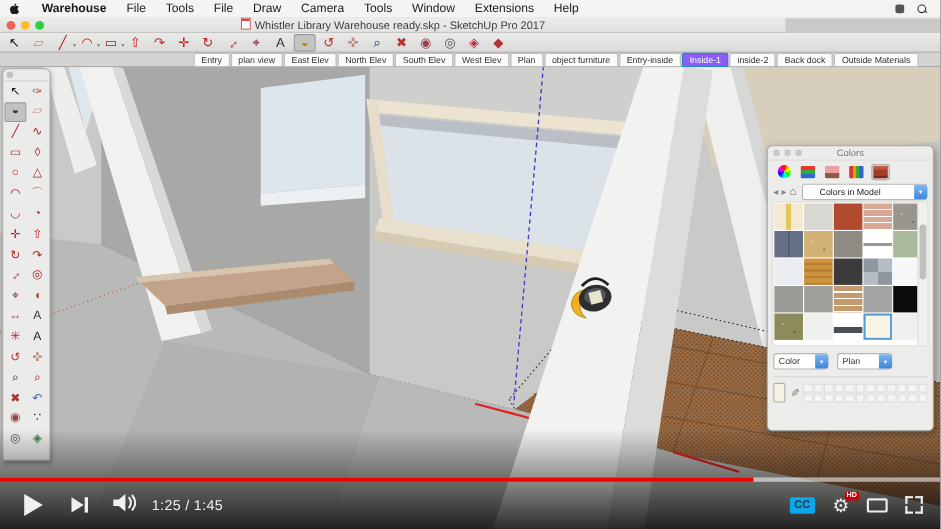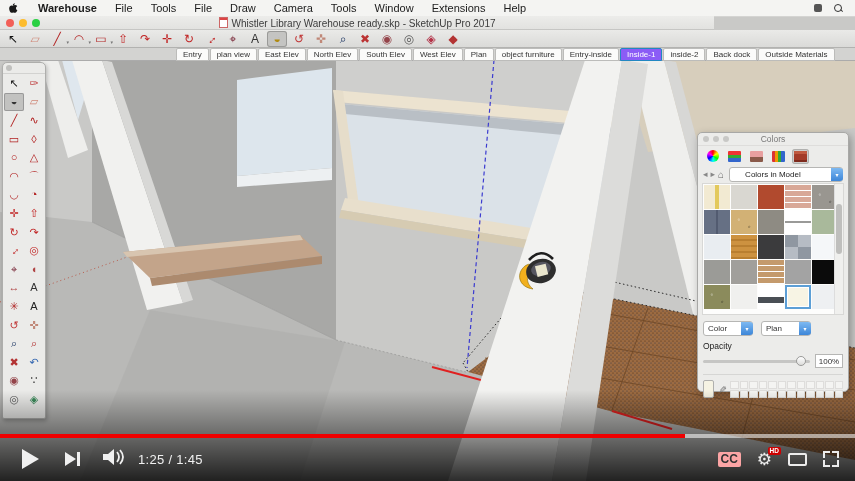--- a/index.html
+++ b/index.html
@@ -118,22 +118,22 @@
   .prog-played{height:100%;background:#f00000;}
   .controls{position:absolute;left:0;top:443px;width:855px;height:32px;z-index:45;display:flex;align-items:center;}
   .play-btn{margin-left:22px;width:0;height:0;border-left:17px solid #f0f0f0;
     border-top:10px solid transparent;border-bottom:10px solid transparent;}
   .next-btn{margin-left:26px;display:flex;align-items:center;}
   .next-tri{width:0;height:0;border-left:11px solid #f0f0f0;border-top:7px solid transparent;border-bottom:7px solid transparent;}
   .next-bar{width:3px;height:14px;background:#f0f0f0;margin-left:1px;}
   .vol{margin-left:22px;}
   .time{margin-left:14px;color:#f0f0f0;font-size:13px;letter-spacing:.3px;}
   .right-ctrls{margin-left:auto;display:flex;align-items:center;gap:16px;padding-right:16px;}
-  .cc-btn{width:23px;height:15px;background:#fca5a5;border-radius:2px;color:#333;
-    font-size:12px;font-weight:bold;display:flex;align-items:center;justify-content:center;}
+  .cc-btn{width:23px;height:15px;background:#0ea5e9;border-radius:2px;color:#333;
+    font-size:10px;font-weight:bold;display:flex;align-items:center;justify-content:center;}
   .gear{position:relative;color:#ececec;font-size:17px;line-height:1;}
   .hd-badge{position:absolute;top:-4px;right:-9px;background:#cc0000;color:#fff;font-size:6.5px;
     font-weight:bold;border-radius:2px;padding:1px 2px;}
   .mini-btn{width:19px;height:13px;border:2px solid #ececec;border-radius:2px;box-sizing:border-box;}
   .fs-btn{position:relative;width:16px;height:16px;}
   .fs-btn span{position:absolute;width:5px;height:5px;}
   .fs-btn .tl2{left:0;top:0;border-left:2px solid #ececec;border-top:2px solid #ececec;}
   .fs-btn .tr2{right:0;top:0;border-right:2px solid #ececec;border-top:2px solid #ececec;}
   .fs-btn .bl2{left:0;bottom:0;border-left:2px solid #ececec;border-bottom:2px solid #ececec;}
   .fs-btn .br2{right:0;bottom:0;border-right:2px solid #ececec;border-bottom:2px solid #ececec;}
@@ -530,29 +530,20 @@
     <div class="c-selects">
       <span class="c-sel">
         <span class="val">Color</span>
         <span class="blue-cap">▾</span>
       </span>
       <span class="c-sel">
         <span class="val">Plan</span>
         <span class="blue-cap">▾</span>
       </span>
     </div>
-    <div class="c-opacity">
-      <div class="op-label">Opacity</div>
-      <div class="op-row">
-        <span class="op-track">
-            <span class="op-thumb"></span>
-          </span>
-        <span class="op-val">100%</span>
-      </div>
-    </div>
     <div class="c-bottom">
       <span class="cur-swatch"></span>
       <span class="pencil">✎</span>
       <span class="wells" id="wells-grid">
           <span class="well"></span>
           <span class="well"></span>
           <span class="well"></span>
           <span class="well"></span>
           <span class="well"></span>
           <span class="well"></span>

